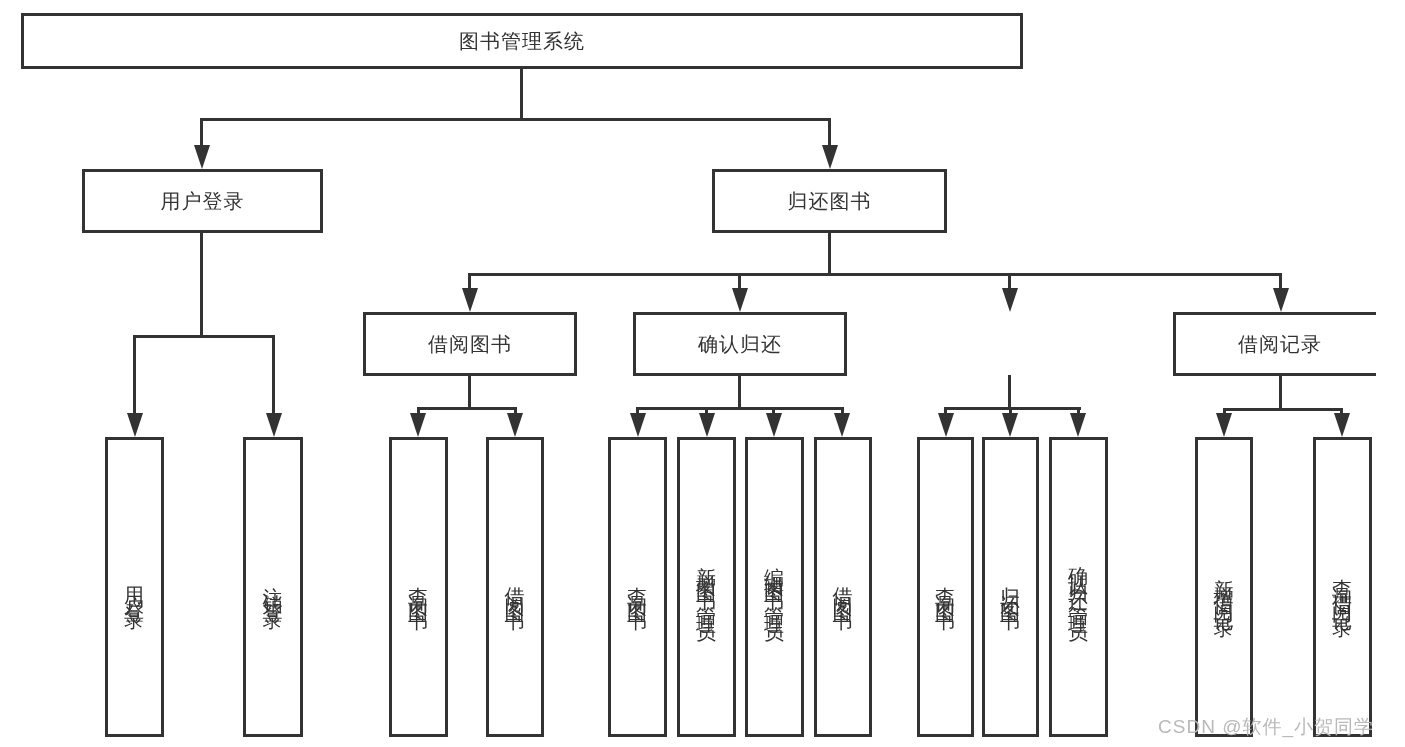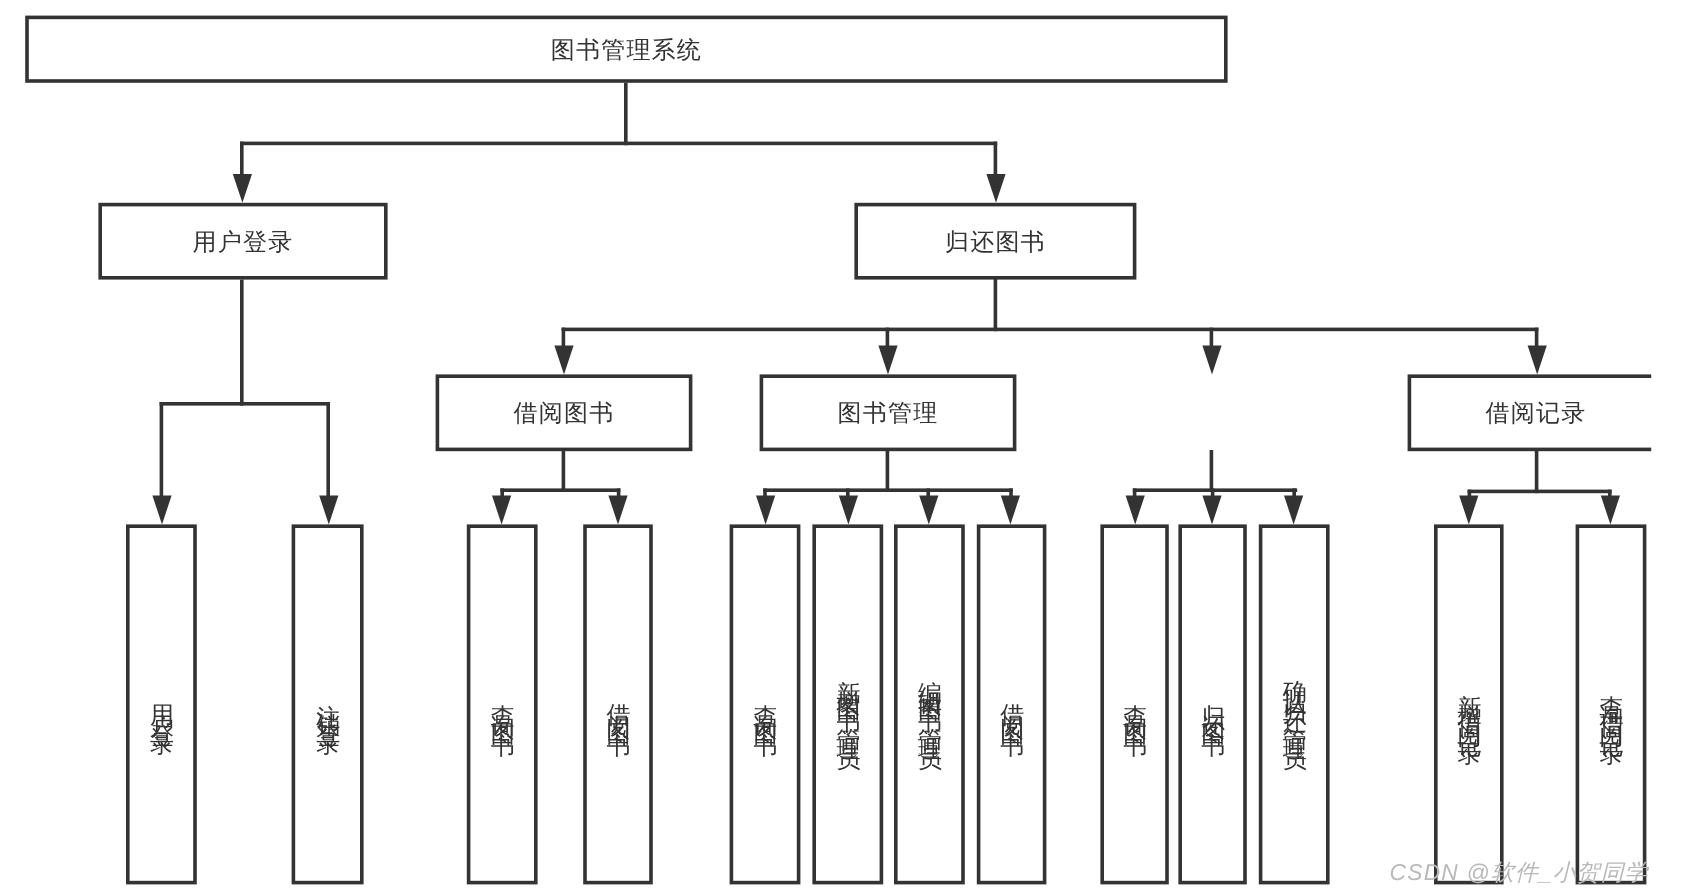--- a/index.html
+++ b/index.html
@@ -57,21 +57,20 @@
   }
 
   .watermark {
     position: absolute;
     top: 714px;
     right: 2px;
     font-size: 19px;
     color: var(--color-watermark);
     letter-spacing: 1px;
     white-space: nowrap;
-    font-style: italic;
   }
 </style>
 </head>
 <body>
 
 <div class="canvas">
 
   <div class="box hbox" style="left:21px; top:13px; width:1002px; height:56px;">图书管理系统</div>
 
   <div class="line" style="left:520px; top:69px; width:3px; height:52px;"></div>
@@ -96,21 +95,21 @@
   <div class="line" style="left:468px; top:273px; width:3px; height:18px;"></div>
   <div class="line" style="left:738px; top:273px; width:3px; height:18px;"></div>
   <div class="line" style="left:1008px; top:273px; width:3px; height:18px;"></div>
   <div class="line" style="left:1279px; top:273px; width:3px; height:18px;"></div>
   <div class="arrow-down" style="left:462px; top:288px;"></div>
   <div class="arrow-down" style="left:732px; top:288px;"></div>
   <div class="arrow-down" style="left:1002px; top:288px;"></div>
   <div class="arrow-down" style="left:1273px; top:288px;"></div>
 
   <div class="box hbox" style="left:363px; top:312px; width:214px; height:64px;">借阅图书</div>
-  <div class="box hbox" style="left:633px; top:312px; width:214px; height:64px;">图书管理</div>
+  <div class="box hbox" style="left:633px; top:312px; width:214px; height:64px;">确认归还</div>
   <div class="box hbox" style="left:1173px; top:312px; width:214px; height:64px;">借阅记录</div>
 
   <div class="line" style="left:468px; top:375px; width:3px; height:35px;"></div>
   <div class="line" style="left:417px; top:407px; width:100px; height:3px;"></div>
   <div class="line" style="left:417px; top:407px; width:3px; height:10px;"></div>
   <div class="line" style="left:514px; top:407px; width:3px; height:10px;"></div>
   <div class="arrow-down" style="left:410px; top:413px;"></div>
   <div class="arrow-down" style="left:507px; top:413px;"></div>
 
   <div class="line" style="left:738px; top:375px; width:3px; height:35px;"></div>

